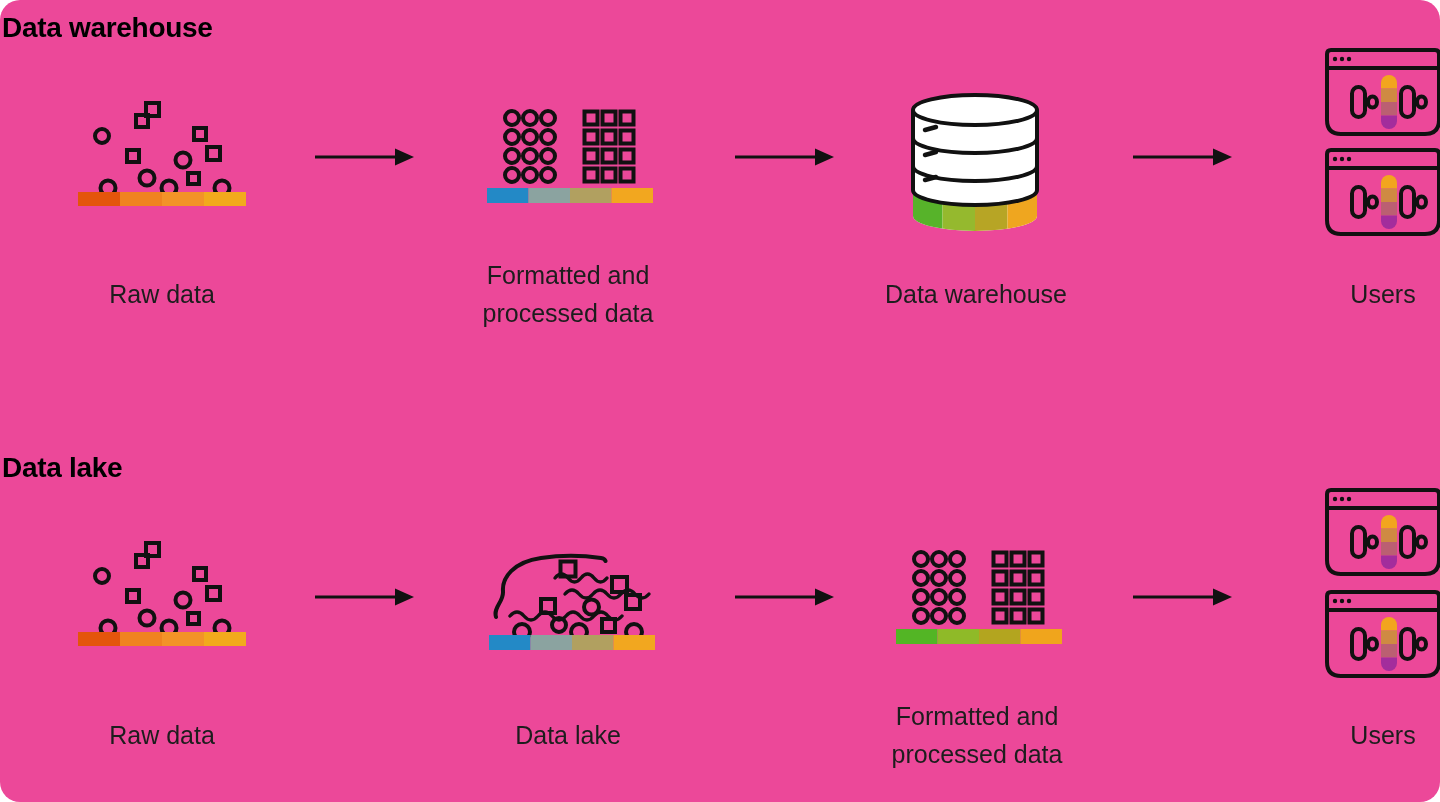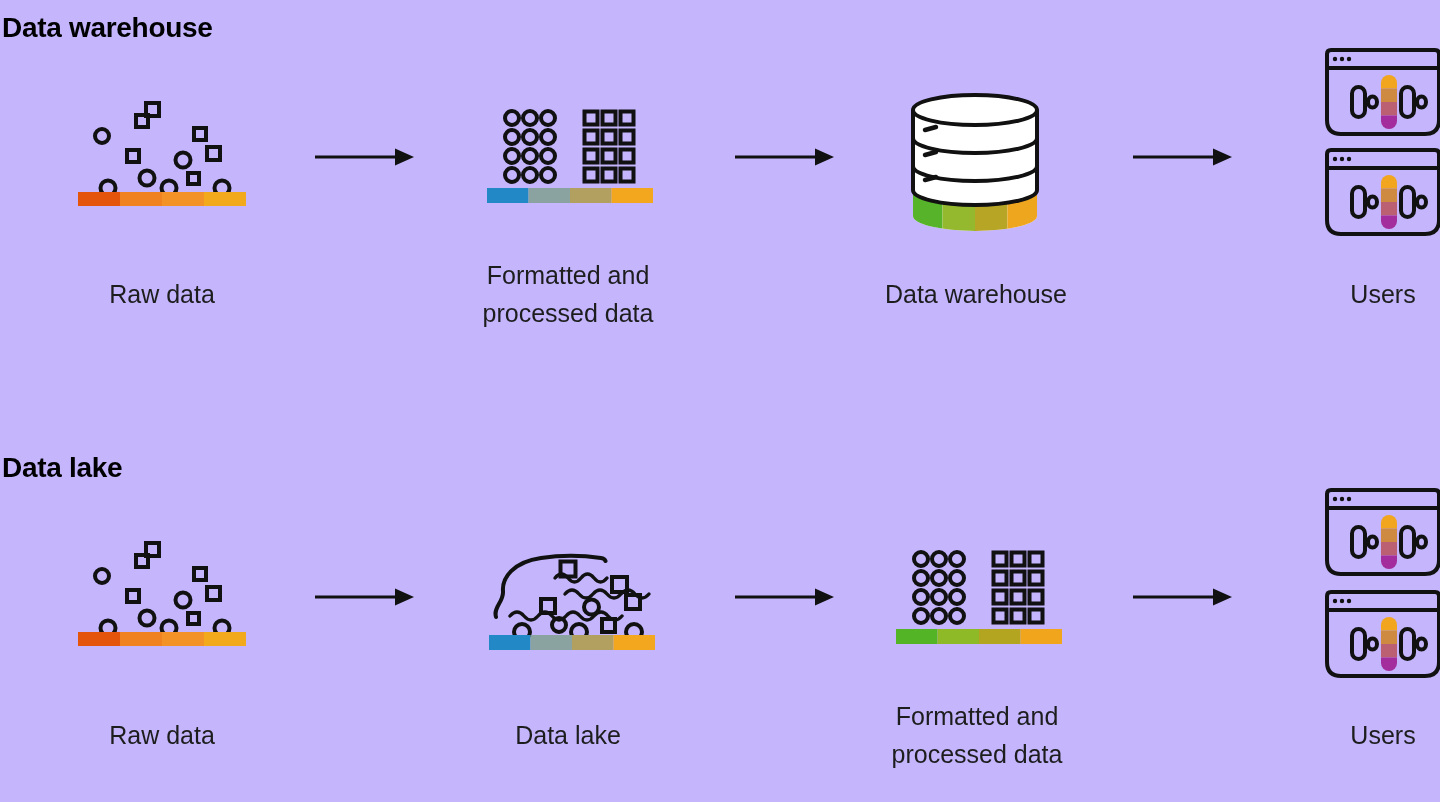--- a/index.html
+++ b/index.html
@@ -1,18 +1,18 @@
 <!DOCTYPE html>
 <html><head>
 <meta charset="utf-8">
 <style>
   html,body{margin:0;padding:0;background:#ffffff;}
   .canvas{
-    position:relative;width:1440px;height:802px;background:#c4b5fd;
-    font-family:"Liberation Sans", sans-serif;overflow:hidden;
+    position:relative;width:1440px;height:802px;background:#ec4899;
+    font-family:"Liberation Sans", sans-serif;overflow:hidden;border-radius:20px;
   }
   .abs{position:absolute;}
   .section-title{
     font-size:28px;font-weight:700;color:#000;letter-spacing:-.3px;white-space:nowrap;
   }
   .step-label{
     width:220px;height:76px;display:flex;align-items:center;justify-content:center;
     text-align:center;font-size:25px;line-height:38px;color:#1d1d1d;font-weight:400;
   }
   svg{display:block;}

